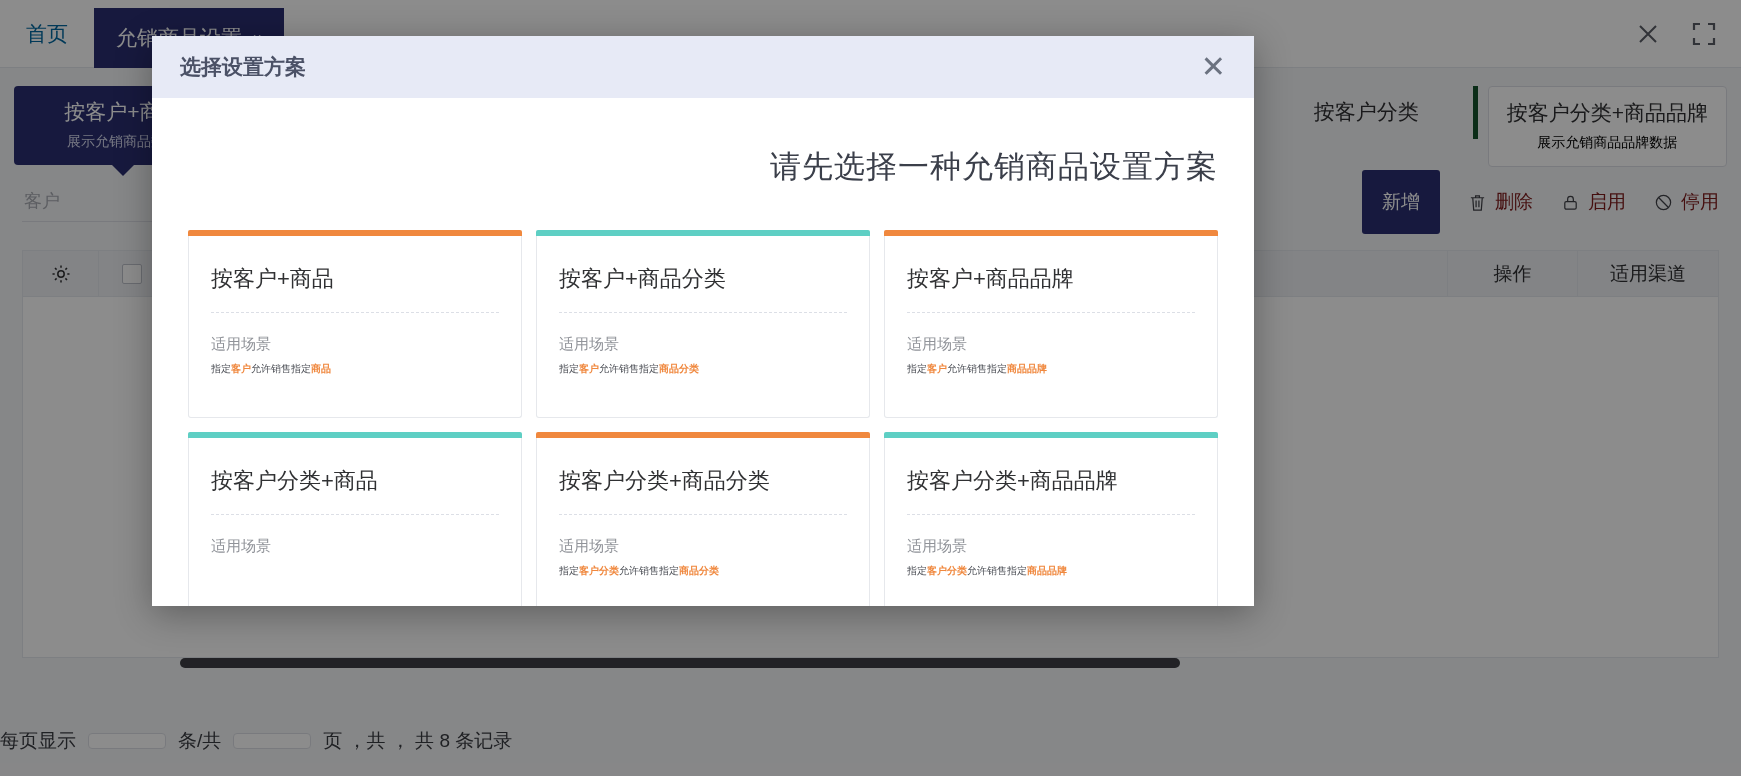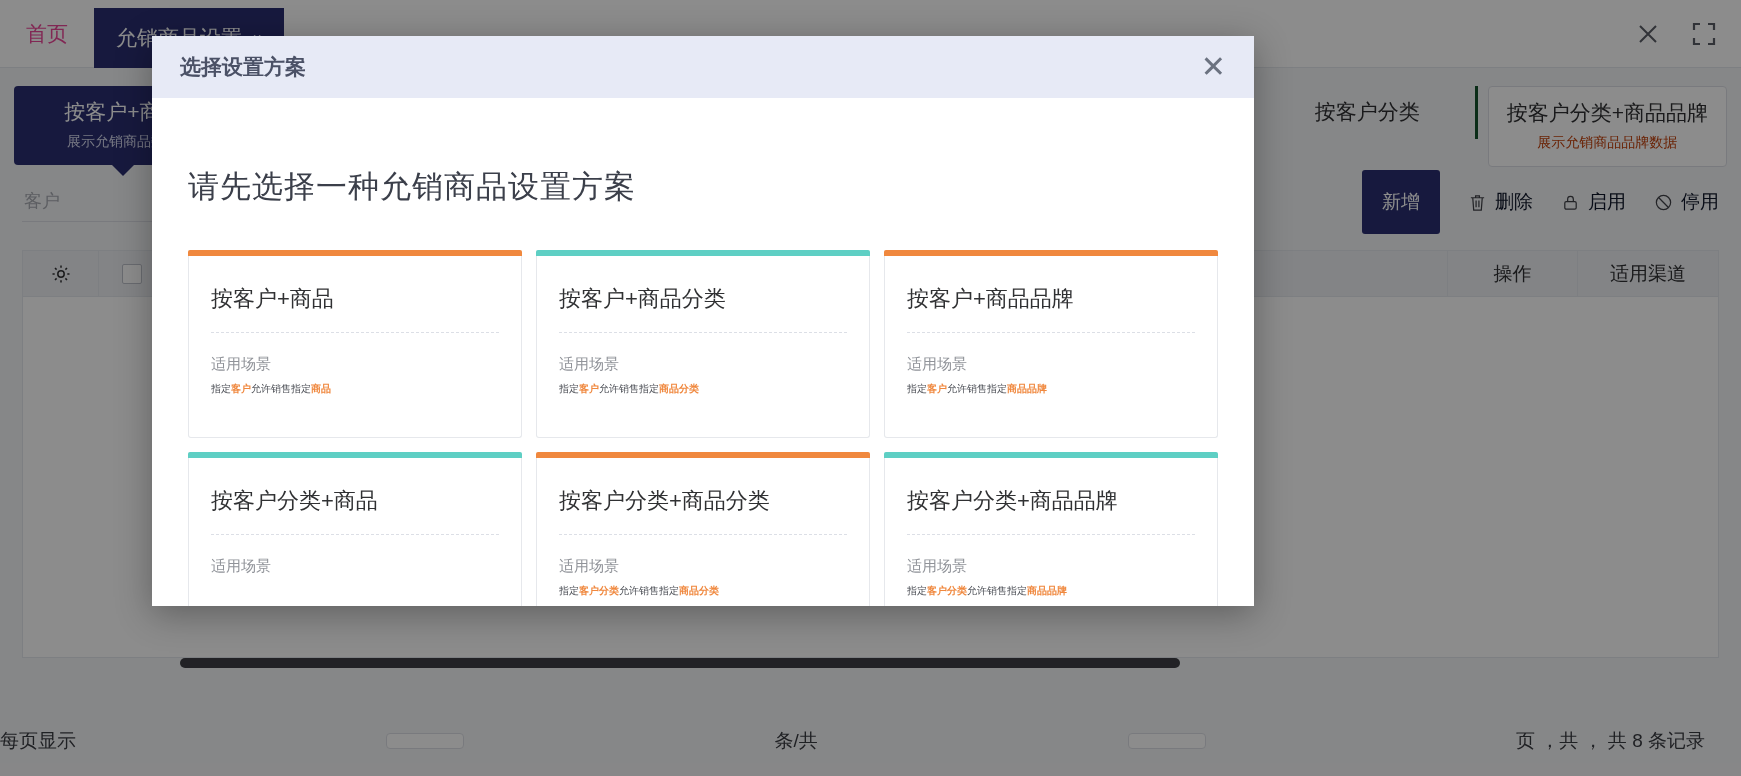--- a/index.html
+++ b/index.html
@@ -31,21 +31,21 @@
   }
   .tab {
     display: flex;
     align-items: center;
     justify-content: center;
     padding: 0 26px;
     font-size: 21px;
     color: #303133;
     white-space: nowrap;
   }
-  .tab.home { color: #ec4899; }
+  .tab.home { color: #0369a1; }
   .tab.active {
     background: #2a2f72;
     color: #ffffff;
     margin: 8px 0 0 0;
     padding: 0 22px;
     height: 60px;
     align-self: flex-start;
   }
   .tab .caret {
     display: inline-block;
@@ -76,32 +76,32 @@
     align-items: flex-start;
     padding: 18px 14px 0 14px;
     gap: 0;
     background: #f5f6f8;
   }
   .scheme-chip {
     position: relative;
     min-width: 218px;
     padding: 12px 18px 14px 18px;
     text-align: center;
-    border-right: 3px solid #14532d;
+    border-right: 5px solid #14532d;
   }
   .scheme-chip:last-child { border-right: none; }
   .scheme-chip .s-title {
     font-size: 21px;
     color: #303133;
     white-space: nowrap;
     line-height: 1.3;
   }
   .scheme-chip .s-sub {
     font-size: 14px;
-    color: #c2410c;
+    color: #000000;
     margin-top: 8px;
     white-space: nowrap;
   }
   .scheme-chip.selected {
     background: #2a2f72;
     border-radius: 4px;
     border-right: none;
   }
   .scheme-chip.selected .s-title { color: #ffffff; }
   .scheme-chip.selected .s-sub { color: #d7d9ee; }
@@ -143,21 +143,21 @@
     margin-left: auto;
     display: flex;
     align-items: center;
     gap: 28px;
   }
   .tb-btn {
     display: flex;
     align-items: center;
     gap: 8px;
     font-size: 19px;
-    color: #0f172a;
+    color: #7f1d1d;
     white-space: nowrap;
   }
   .tb-btn.primary {
     background: #2a2f72;
     color: #ffffff;
     padding: 19px 20px;
     border-radius: 3px;
   }
   .tb-btn svg { display: block; }
 
@@ -210,21 +210,21 @@
     background: #3e3f45;
   }
 
   
   .pager {
     position: absolute;
     left: 0; right: 0; bottom: 0;
     height: 70px;
     display: flex;
     align-items: center;
-    justify-content: space-between;
+    justify-content: flex-start;
     gap: 12px;
     padding-right: 36px;
     font-size: 19px;
     color: #3a3c42;
   }
   .pager .cell {
     border: 1px solid #dcdfe6;
     border-radius: 4px;
     background: #fff;
     padding: 7px 20px;
@@ -270,24 +270,24 @@
     line-height: 1;
     color: #6b7280;
     font-weight: 300;
   }
   .modal-body {
     flex: 1 1 auto;
     padding: 0 36px;
     overflow: hidden;
   }
   .modal-heading {
-    text-align: left;
+    text-align: right;
     font-size: 31px;
     color: #3b3f4a;
-    padding: 68px 0 42px 0;
+    padding: 48px 0 42px 0;
     letter-spacing: 1px;
   }
   .card-grid {
     display: grid;
     grid-template-columns: repeat(3, 1fr);
     gap: 14px 14px;
   }
   .card {
     background: #ffffff;
     border: 1px solid #e6e8ec;

